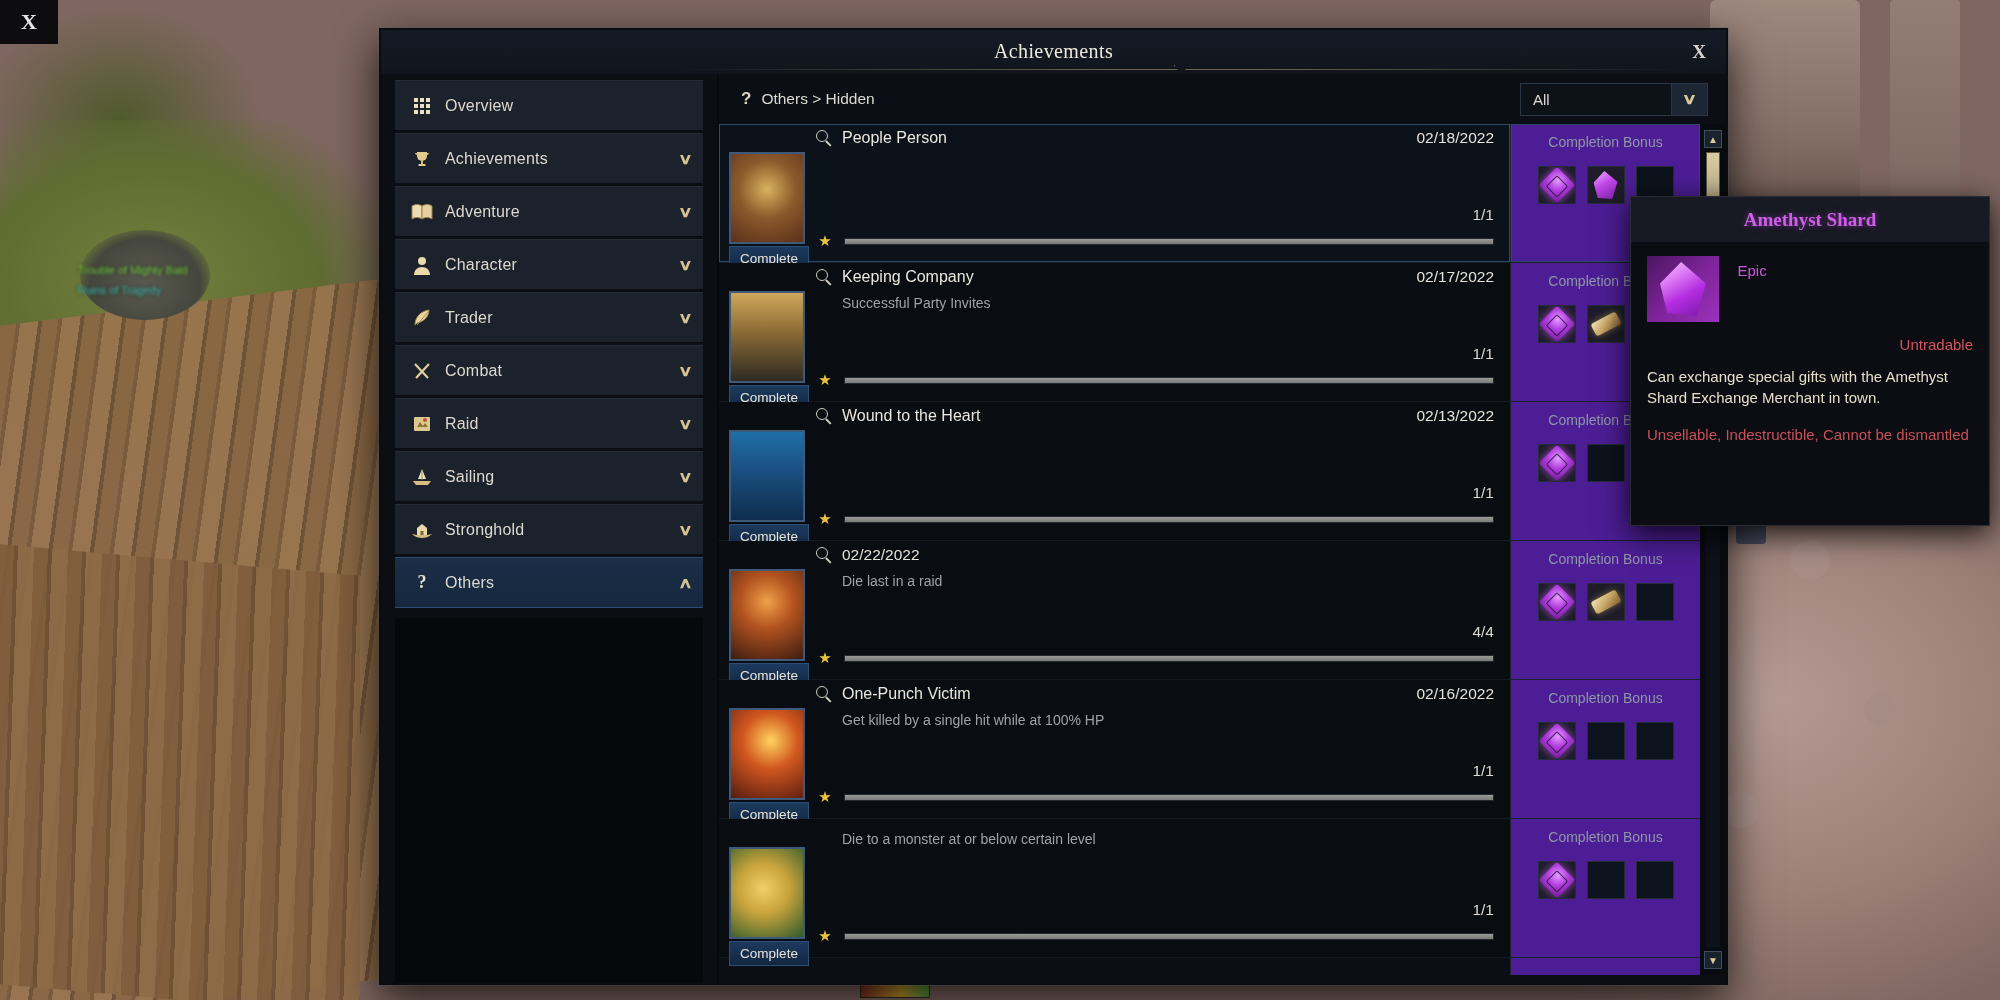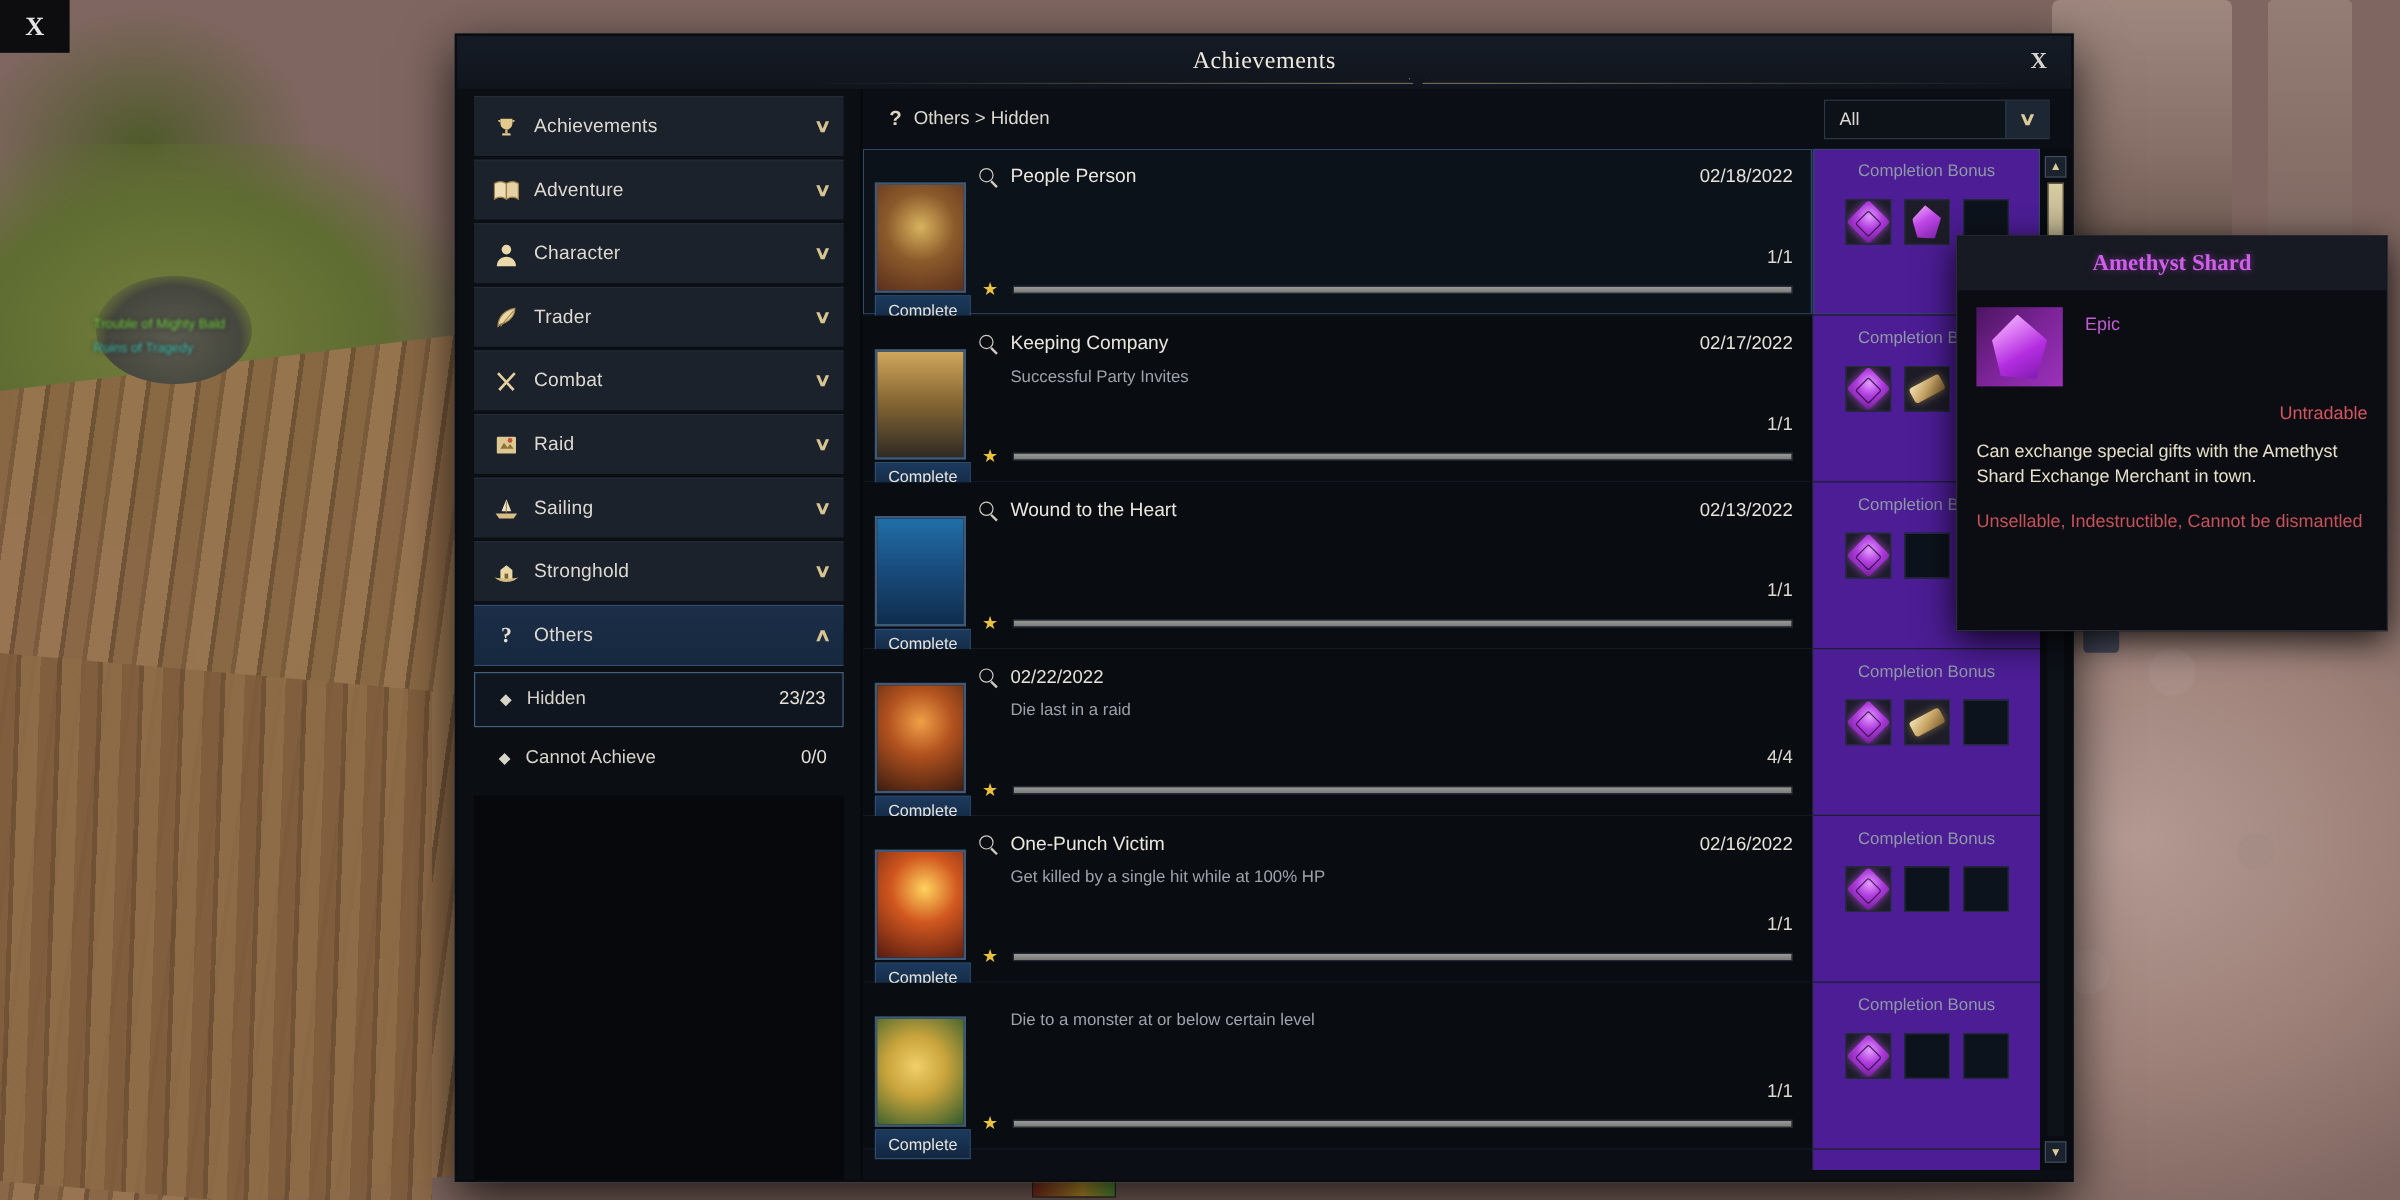--- a/index.html
+++ b/index.html
@@ -239,21 +239,21 @@
   }
   .thumb .art { position:absolute; inset:0; }
   .thumb-label {
     width:80px; height:25px; margin-top:2px;
     background:linear-gradient(180deg,#1c3a5e 0%,#12263f 100%);
     border:1px solid #2d4f75;
     display:flex; align-items:center; justify-content:center;
     color:#e8e4db; font-size:13.5px;
   }
 
-  .ach-main { flex:1; min-width:0; position:relative; padding:14px 0 0 0; }
+  .ach-main { flex:1; min-width:0; position:relative; padding:4px 0 0 0; }
   .ach-title-row { display:flex; align-items:center; padding-right:16px; }
   .mag-icon {
     width:20px; height:20px; flex:0 0 20px; margin-right:8px;
     position:relative;
   }
   .mag-icon i {
     position:absolute; left:2px; top:2px; width:12px; height:12px;
     border:1.6px solid #cfcac0; border-radius:50%;
   }
   .mag-icon b {
@@ -413,20 +413,38 @@
     </div>
     <div class="close-btn">X</div>
   </div>
 
   <div class="body-row">
 
     <div class="sidebar">
       <div id="nav-container">
           <div class="nav-item">
             <span class="nav-icon">
+              <svg width="18" height="18" viewBox="0 0 18 18">
+                <g fill="#ece0c0">
+                  <rect x="1" y="1" width="4" height="4"></rect>
+                  <rect x="7" y="1" width="4" height="4"></rect>
+                  <rect x="13" y="1" width="4" height="4"></rect>
+                  <rect x="1" y="7" width="4" height="4"></rect>
+                  <rect x="7" y="7" width="4" height="4"></rect>
+                  <rect x="13" y="7" width="4" height="4"></rect>
+                  <rect x="1" y="13" width="4" height="4"></rect>
+                  <rect x="7" y="13" width="4" height="4"></rect>
+                  <rect x="13" y="13" width="4" height="4"></rect>
+                </g>
+              </svg>
+            </span>
+            <span class="nav-label">Overview</span>
+          </div>
+          <div class="nav-item">
+            <span class="nav-icon">
               <svg width="20" height="20" viewBox="0 0 20 20">
                 <path d="M5 3h10v4a5 5 0 0 1-10 0z" fill="#e3c98c"></path>
                 <path d="M3 4h2v2a2 2 0 0 1-2-2zM15 4h2a2 2 0 0 1-2 2z" fill="#d6b977"></path>
                 <rect x="9" y="12" width="2" height="3" fill="#d6b977"></rect>
                 <rect x="6.5" y="15" width="7" height="2" rx="0.6" fill="#e3c98c"></rect>
               </svg>
             </span>
             <span class="nav-label">Achievements</span>
             <span class="chev">∨</span>
           </div>
@@ -501,32 +519,20 @@
             </span>
             <span class="nav-label">Stronghold</span>
             <span class="chev">∨</span>
           </div>
           <div class="nav-item active">
             <span class="nav-icon">
               <span style="font-size:18px;font-weight:700;color:#e7e1d2;font-family:'Liberation Serif',serif">?</span>
             </span>
             <span class="nav-label">Others</span>
             <span class="chev">∧</span>
-          </div>
-        </div>
-      <div id="sub-container">
-          <div class="sub-item selected">
-            <span class="sub-dot"></span>
-            <span class="sub-label">Hidden</span>
-            <span class="sub-count">23/23</span>
-          </div>
-          <div class="sub-item">
-            <span class="sub-dot"></span>
-            <span class="sub-label">Cannot Achieve</span>
-            <span class="sub-count">0/0</span>
           </div>
         </div>
       <div class="sidebar-fill"></div>
     </div>
 
     <div class="content">
 
       <div class="bread-row">
         <span class="bread-icon">?</span>
         <span class="bread-text">Others &gt; Hidden</span>

